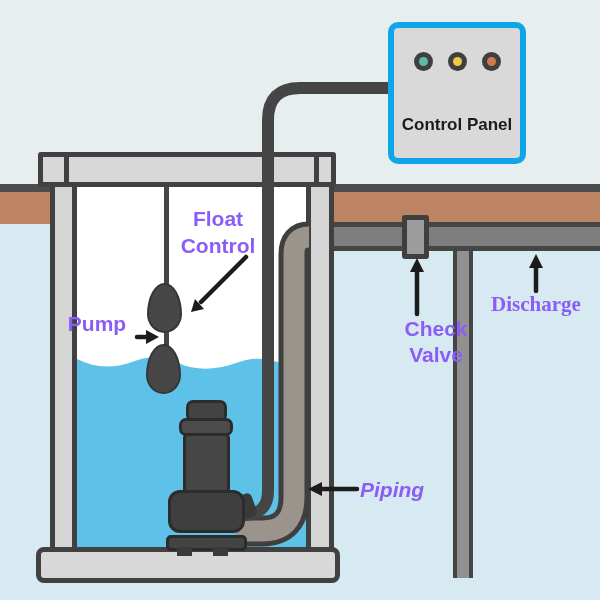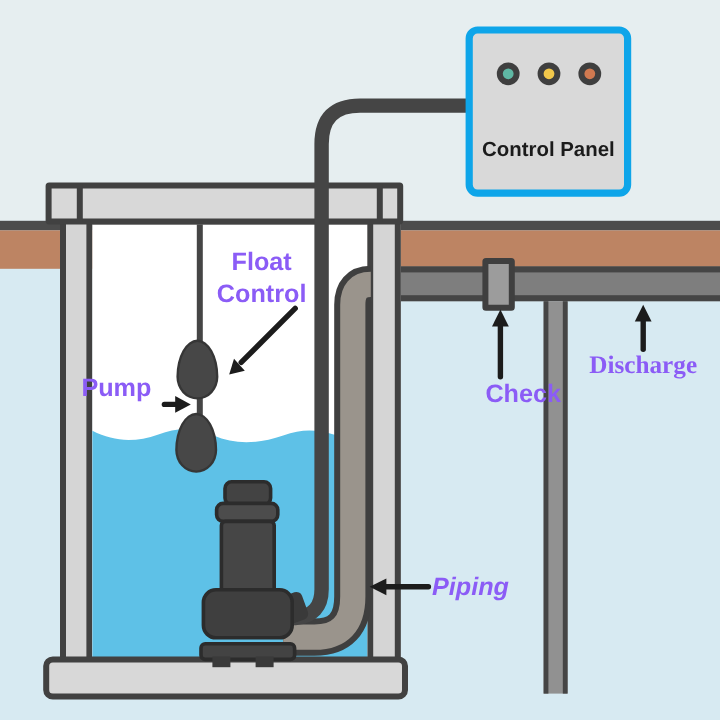--- a/index.html
+++ b/index.html
@@ -134,20 +134,21 @@
     <div class="panel-label">Control Panel</div>
   </div>
 
   <div class="abs lbl lbl-float">
     <div>Float</div>
     <div>Control</div>
   </div>
   <div class="abs lbl lbl-pump">Pump</div>
   <div class="abs lbl lbl-check">
     <div>Check</div>
+    <div>Valve</div>
   </div>
   <div class="abs lbl lbl-discharge">
     <div>Discharge</div>
   </div>
   <div class="abs lbl lbl-piping">Piping</div>
 
   <svg class="abs layer" viewBox="0 0 600 600">
     <g stroke="#1c1c1c" stroke-width="4.5" stroke-linecap="round">
       <line x1="246" y1="257" x2="201" y2="302"></line>
       <polygon points="191,312 204,309 195,299" fill="#1c1c1c" stroke="none"></polygon>

